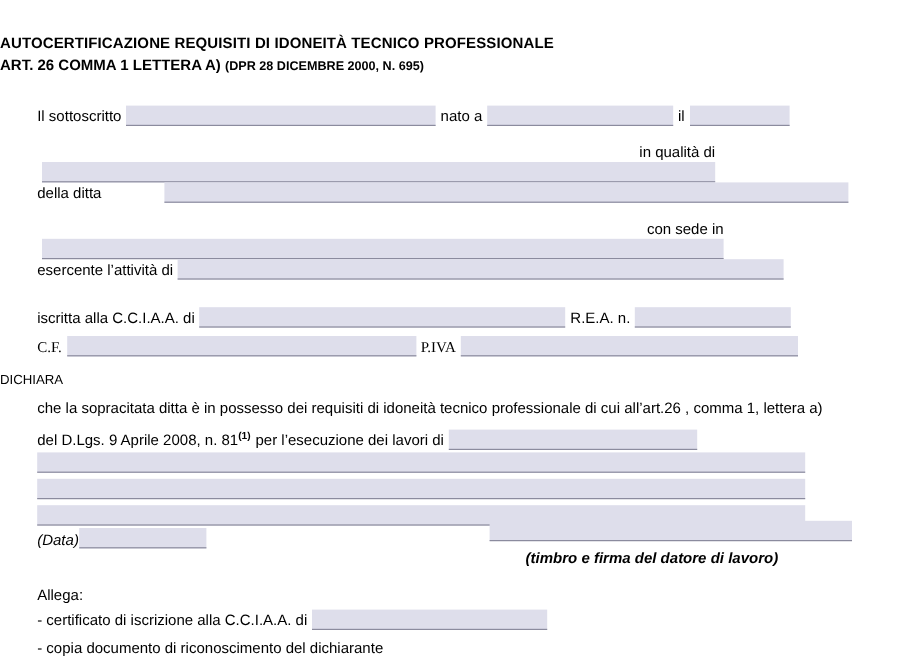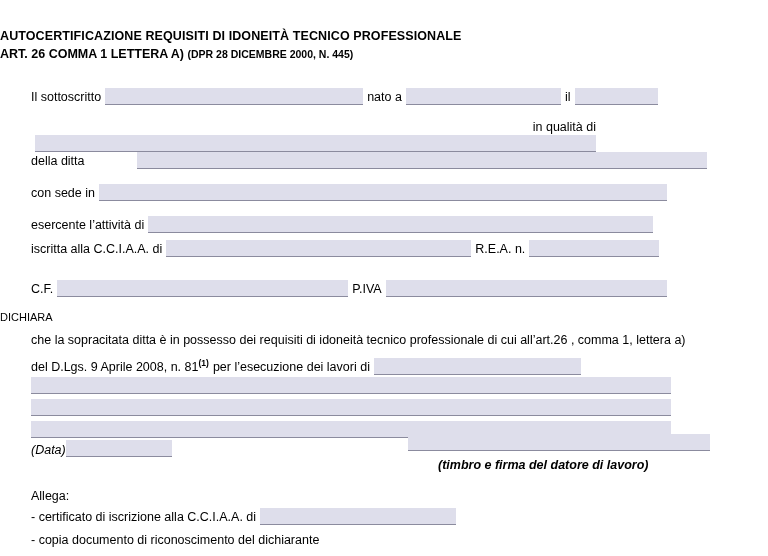--- a/index.html
+++ b/index.html
@@ -132,21 +132,21 @@
 </style>
 </head>
 <body>
 
 <div class="page">
 
   <div class="title-block">
     <div class="title-line1">AUTOCERTIFICAZIONE REQUISITI DI IDONEITÀ TECNICO PROFESSIONALE</div>
     <div class="title-line2">
       <span>ART. 26  COMMA 1 LETTERA A)</span>
-      <span class="sub">(DPR 28 DICEMBRE 2000, N. 445)</span>
+      <span class="sub">(DPR 28 DICEMBRE 2000, N. 695)</span>
     </div>
   </div>
 
   <div class="row" style="left:31px; top:88px;">
     <span class="lbl">Il sottoscritto</span>
     <span class="field" style="width:258px; margin-left:4px;"></span>
     <span class="lbl mid">nato a</span>
     <span class="field" style="width:155px;"></span>
     <span class="lbl mid">il</span>
     <span class="field" style="width:83px;"></span>
@@ -155,38 +155,38 @@
   <div class="row" style="left:31px; top:120px;flex-direction:column;">
     <span class="lbl">in qualità di</span>
     <span class="field" style="width:561px; margin-left:4px;"></span>
   </div>
 
   <div class="row" style="left:31px; top:152px;gap:48px;">
     <span class="lbl">della ditta</span>
     <span class="field" style="width:570px; margin-left:4px;"></span>
   </div>
 
-  <div class="row" style="left:31px; top:184px;">
+  <div class="row" style="left:31px; top:184px;flex-direction:column;">
     <span class="lbl">con sede in</span>
     <span class="field" style="width:568px; margin-left:4px;"></span>
   </div>
 
   <div class="row" style="left:31px; top:216px;text-align:center;">
     <span class="lbl">esercente l’attività di</span>
     <span class="field" style="width:505px; margin-left:4px;"></span>
   </div>
 
-  <div class="row" style="left:31px; top:240px;">
+  <div class="row" style="left:31px; top:256px;">
     <span class="lbl">iscritta alla C.C.I.A.A. di</span>
     <span class="field" style="width:305px; margin-left:4px;"></span>
     <span class="lbl mid">R.E.A. n.</span>
     <span class="field" style="width:130px;"></span>
   </div>
 
-  <div class="row" style="left:31px; top:280px;">
+  <div class="row" style="left:31px; top:280px;font-family:Liberation Serif, serif;">
     <span class="lbl">C.F.</span>
     <span class="field" style="width:291px; margin-left:4px;"></span>
     <span class="lbl mid">P.IVA</span>
     <span class="field" style="width:281px;"></span>
   </div>
 
   <div class="dichiara">DICHIARA</div>
 
   <div class="para" style="left:31px; top:333px;">che la sopracitata ditta è in possesso dei requisiti di idoneità tecnico professionale di cui all’art.26 , comma 1, lettera a)</div>
 

